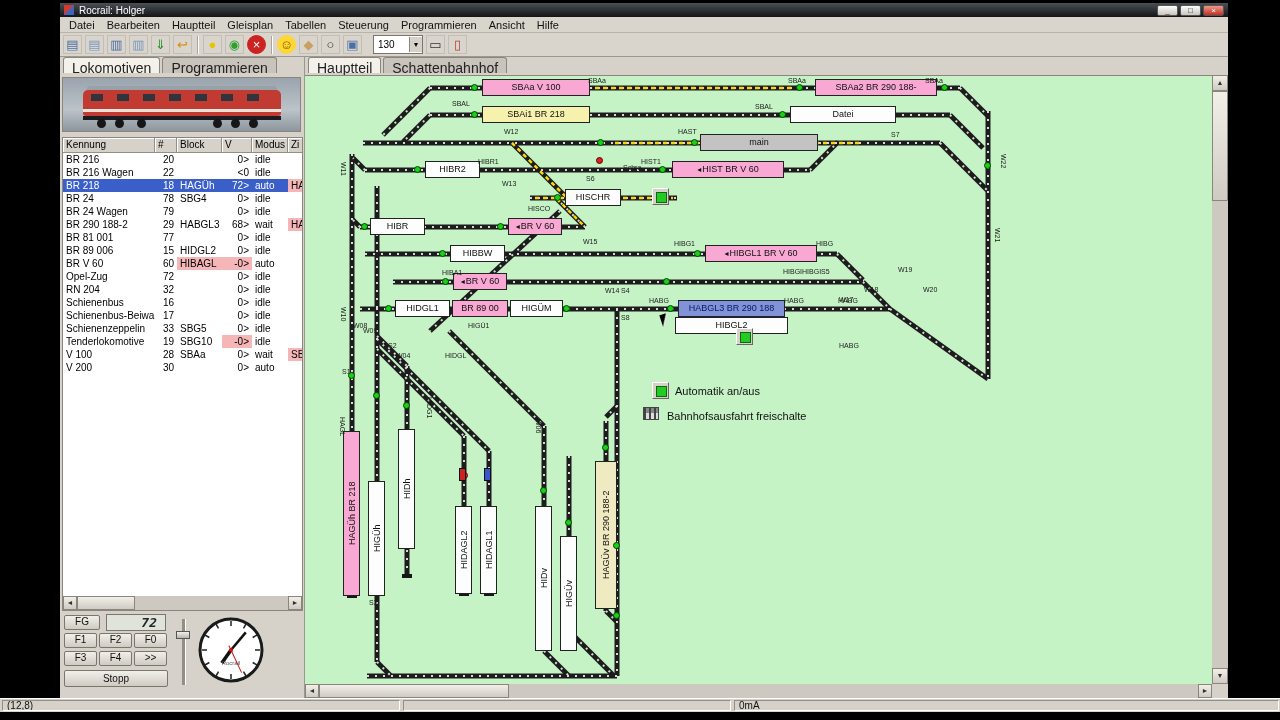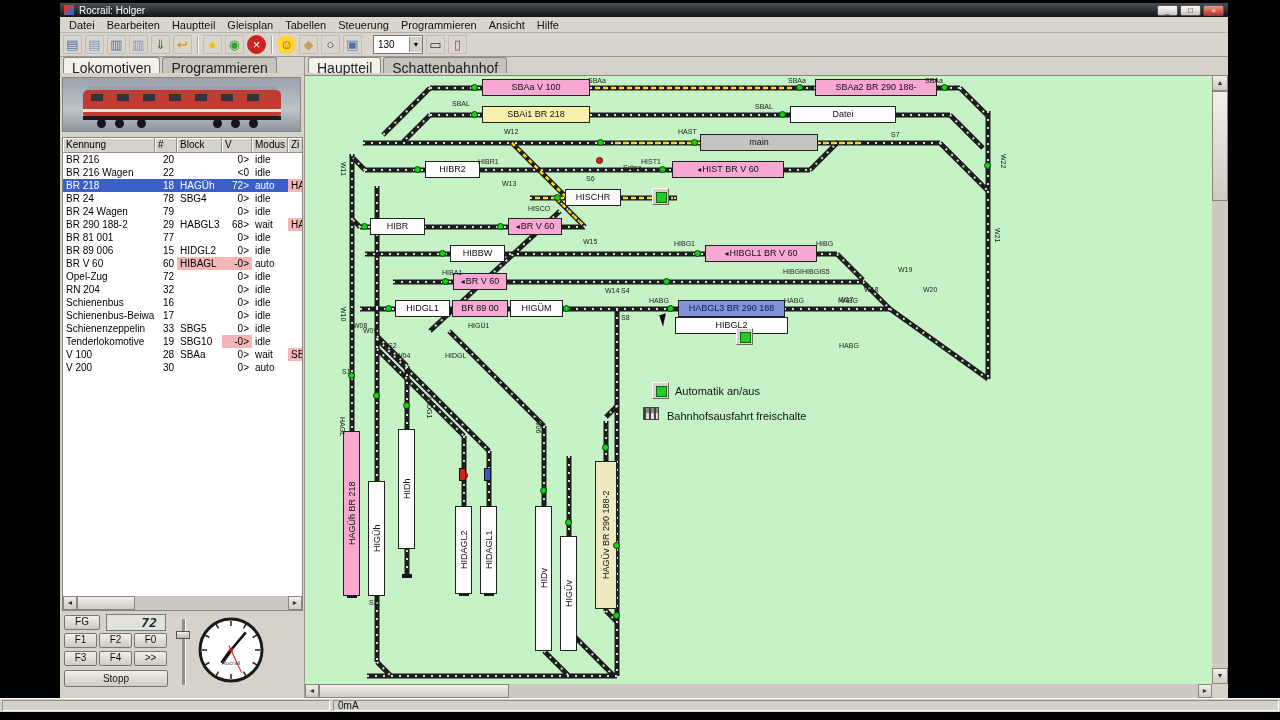--- a/index.html
+++ b/index.html
@@ -622,16 +622,17 @@
       </div>
       <div class="hscroll2">
         <span class="sb-arrow" style="left:0;top:0">◄</span>
         <span class="sb-thumb" style="left:14px;top:0;width:190px;height:14px"></span>
         <span class="sb-arrow" style="right:0;top:0">►</span>
       </div>
     </div>
   </div>
 
   <div class="statusbar">
+    <span class="sb-cell" style="width:398px">(12,8)</span>
     <span class="sb-cell" style="width:328px"></span>
     <span class="sb-cell" style="flex:1">0mA</span>
   </div>
 </div>
 
 </body></html>

